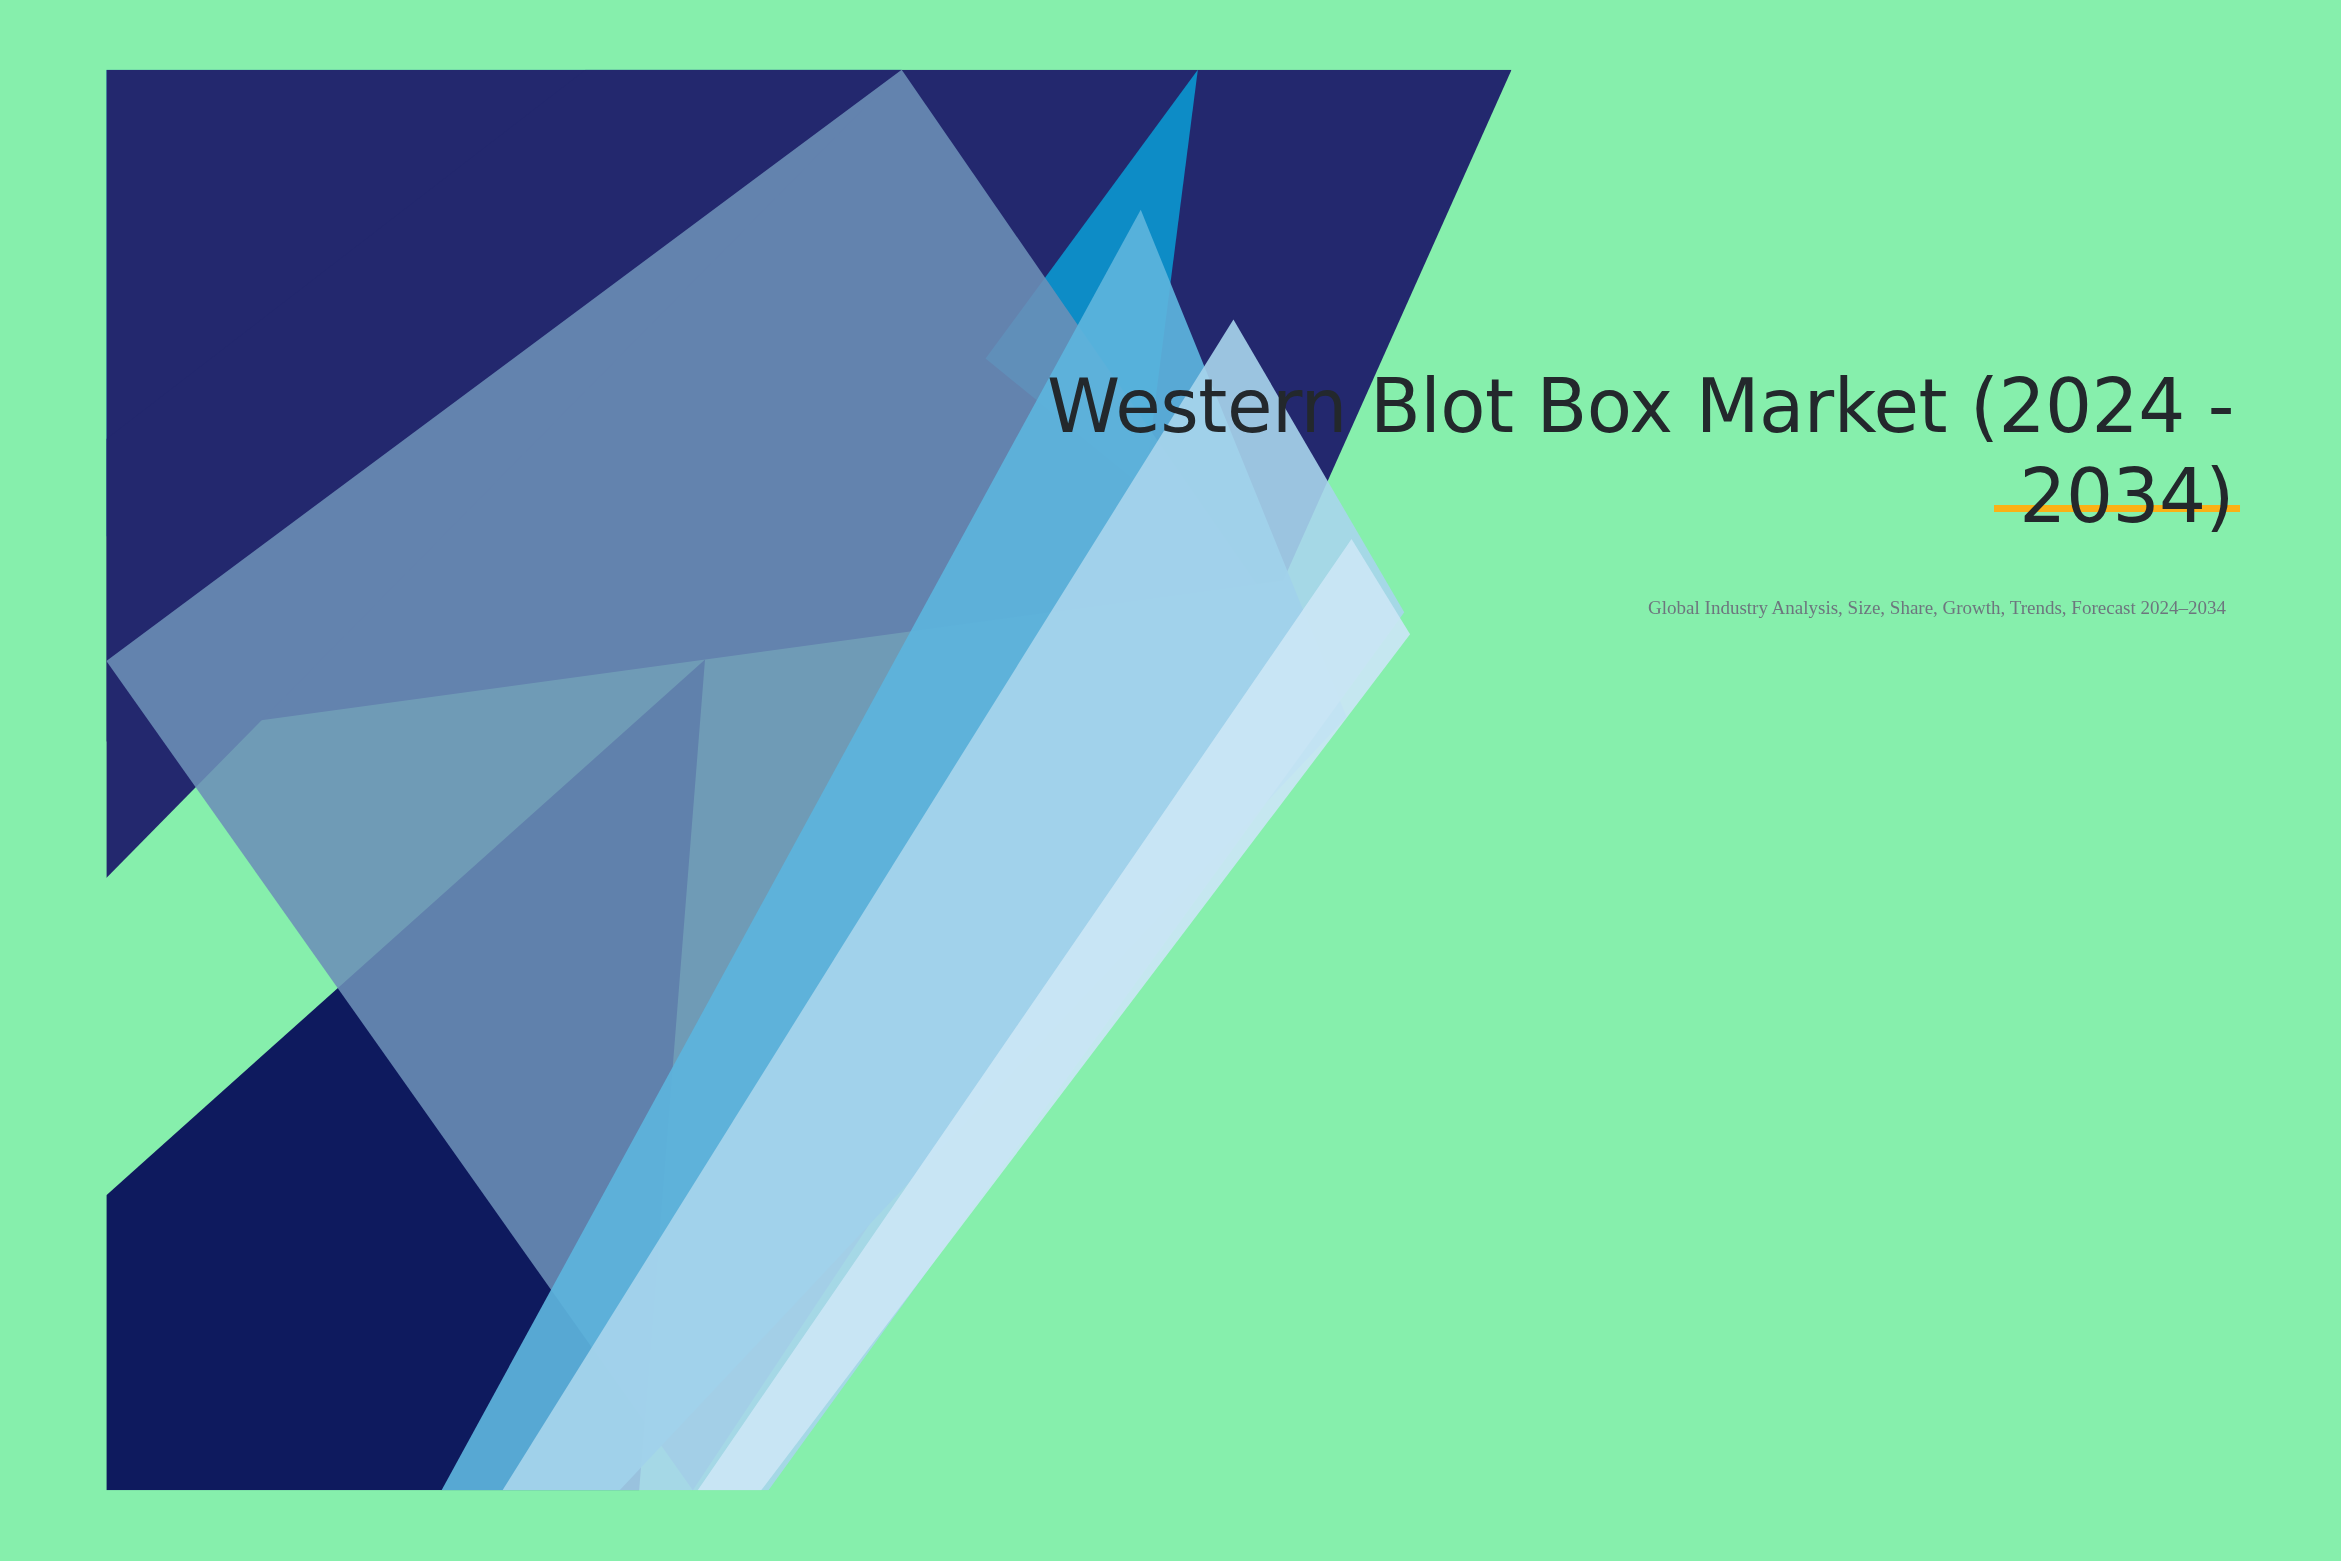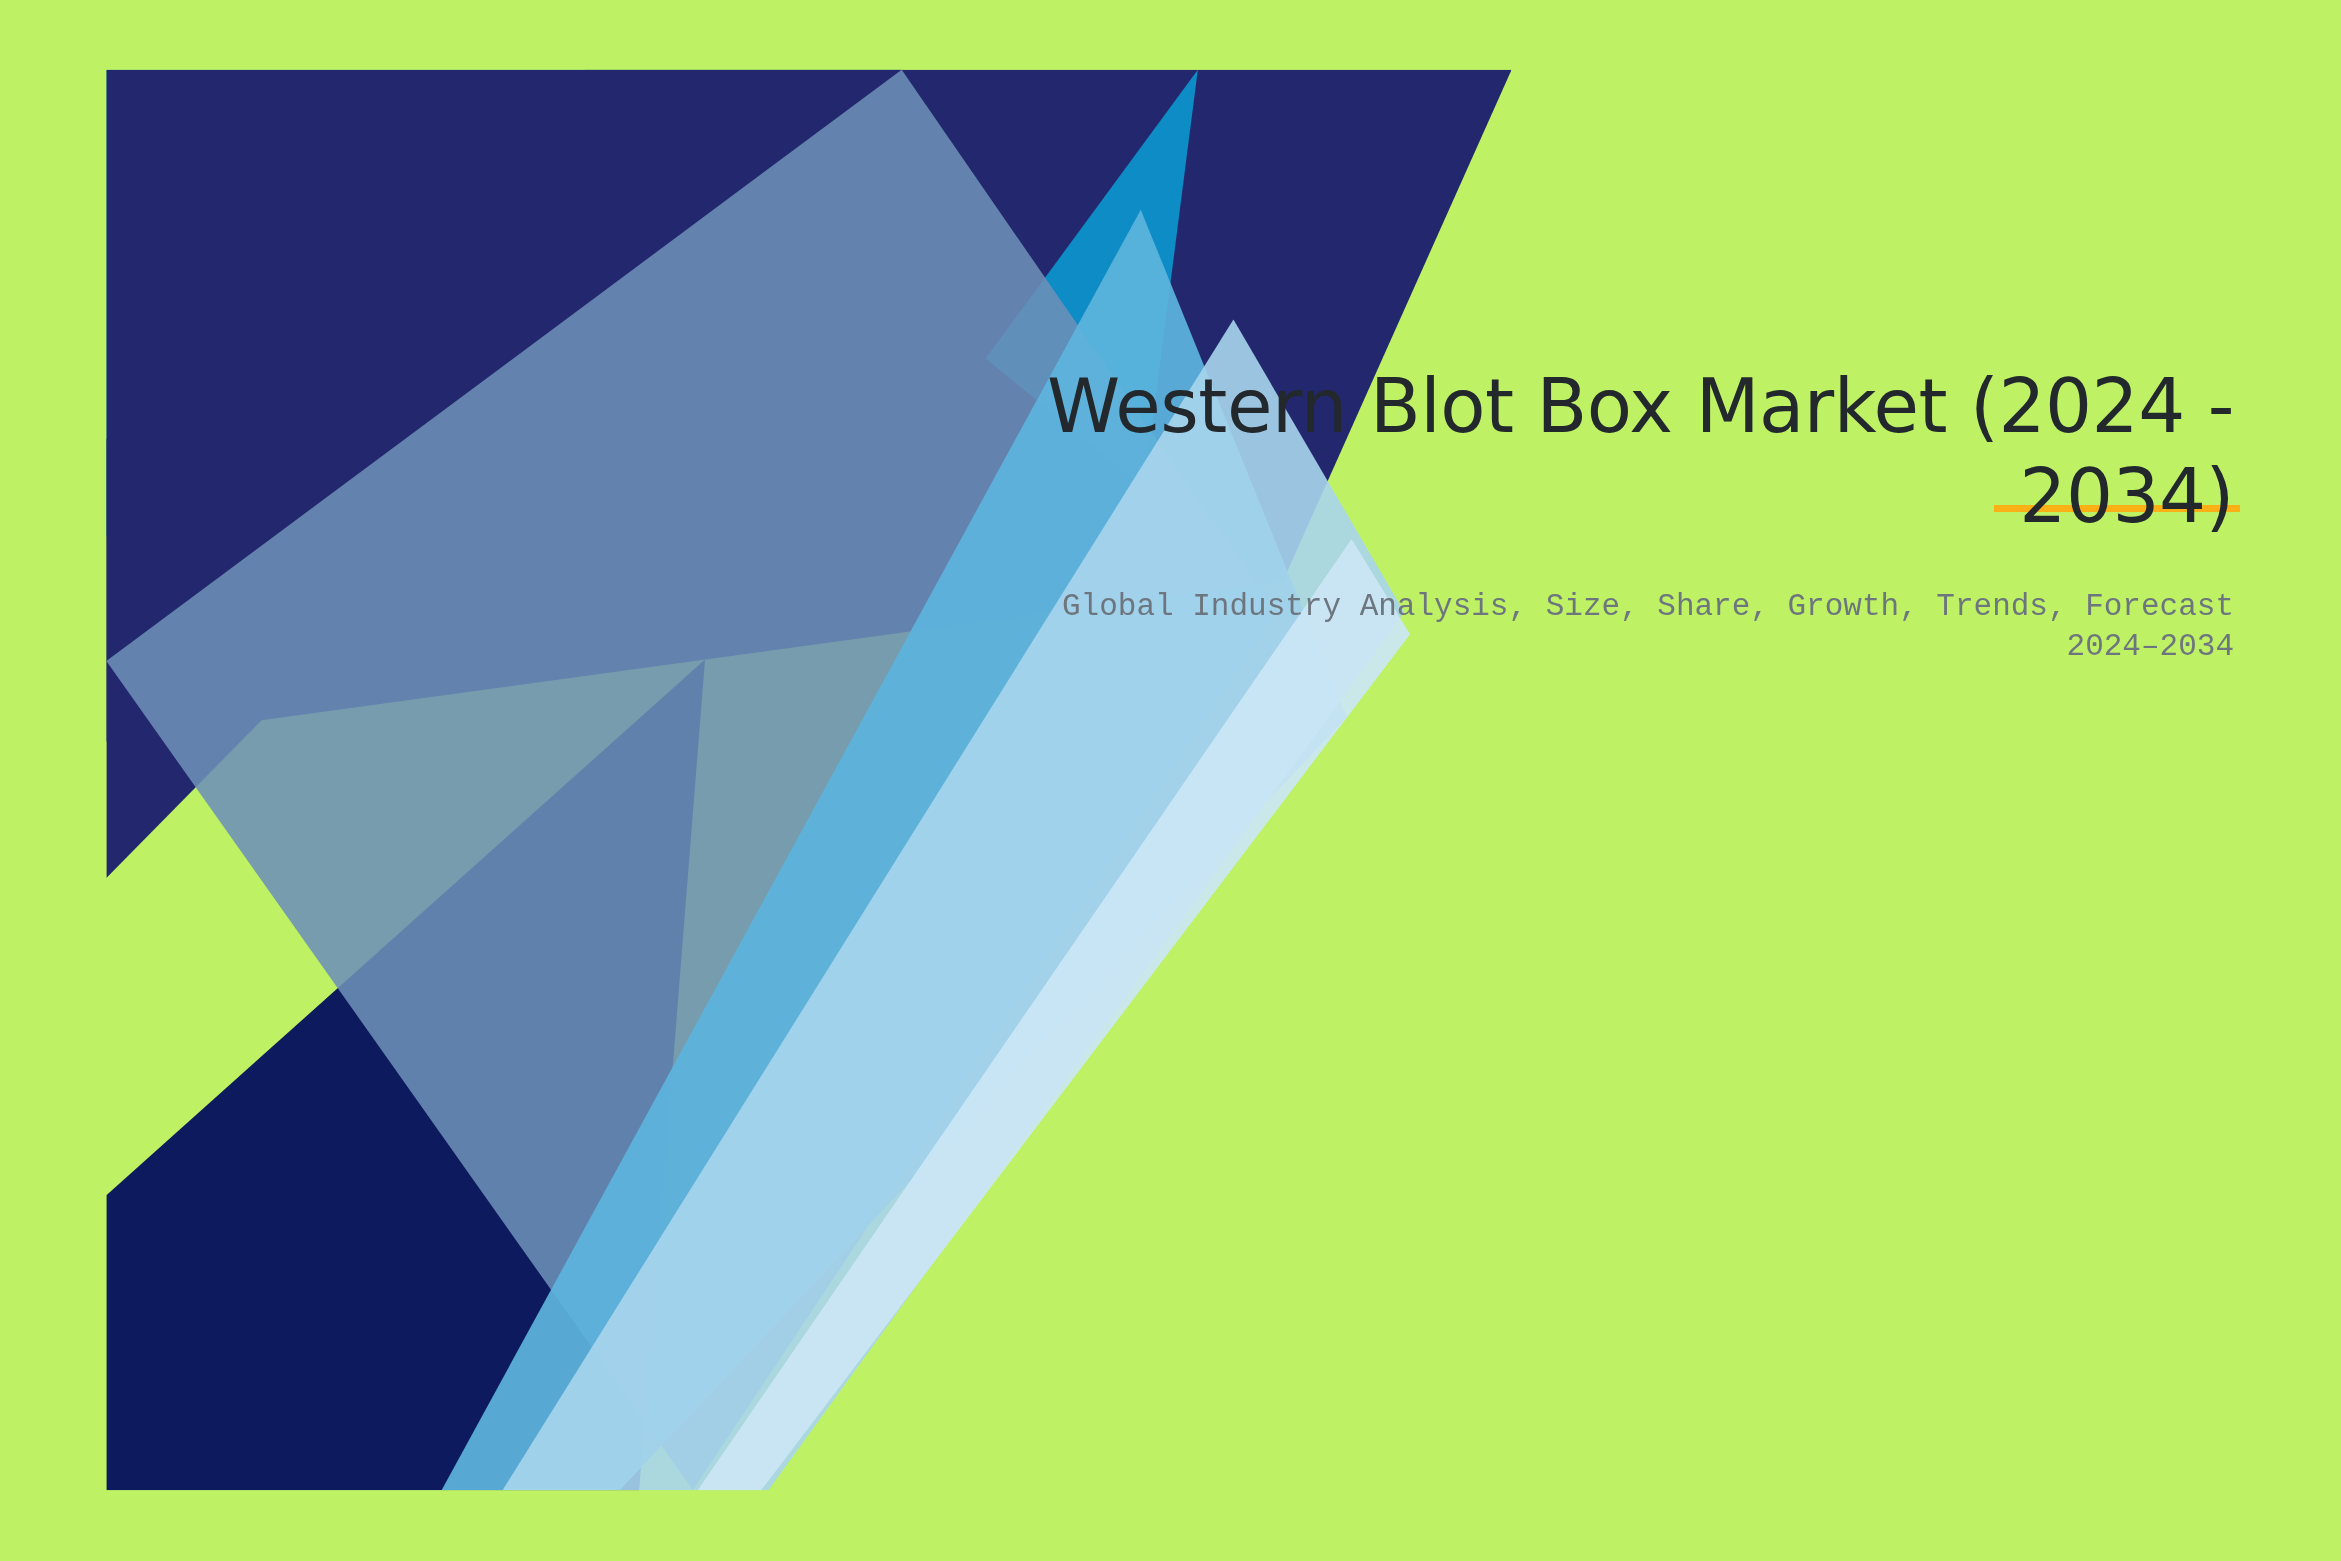--- a/index.html
+++ b/index.html
@@ -62,34 +62,34 @@
     font-family: "DejaVu Sans", sans-serif;
     font-weight: 400;
     font-size: 74px;
     line-height: 1.22;
     letter-spacing: -0.5px;
     color: #23282c;
     text-align: right;
   }
 
   #page-subtitle {
-    margin: 0;
+    margin: 8px;
     padding-top: 45px;
-    font-family: Liberation Mono, monospace;
+    font-family: Liberation Serif, serif;
     font-weight: 400;
-    font-size: 31px;
+    font-size: 19px;
     line-height: 1.32;
     color: #6d767e;
     text-align: right;
   }
 </style>
 </head>
 <body style="background: rgb(247, 249, 251);">
 
-<div id="slide" style="background: #bef264;">
+<div id="slide" style="background: #86efac;">
 
   <svg id="artwork" viewBox="0 0 4800 3200" xmlns="http://www.w3.org/2000/svg" preserveAspectRatio="none">
     <defs>
       <clipPath id="art-clip">
         <rect x="218" y="143" width="2880" height="2912"></rect>
       </clipPath>
     </defs>
     <g clip-path="url(#art-clip)">
 
       <polygon fill="#0d8cc6" points="218,143 1848,143 218,1100"></polygon>

